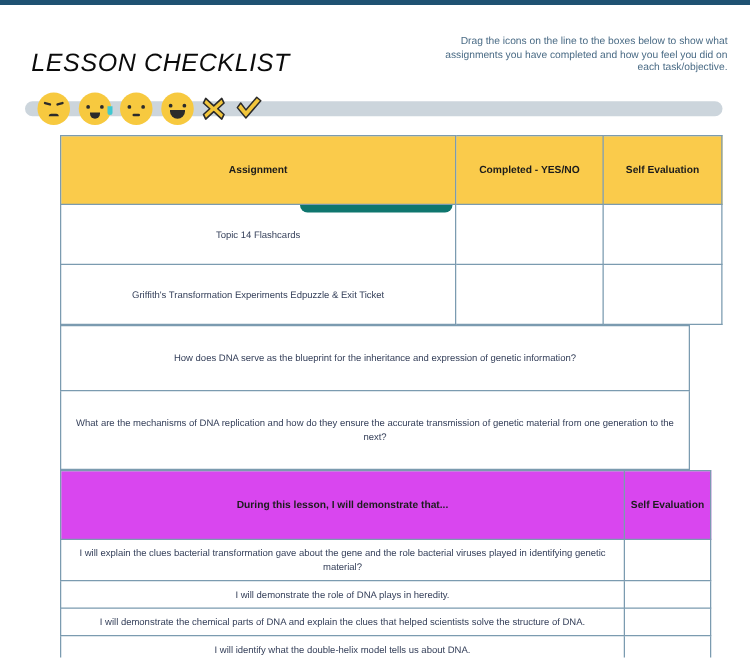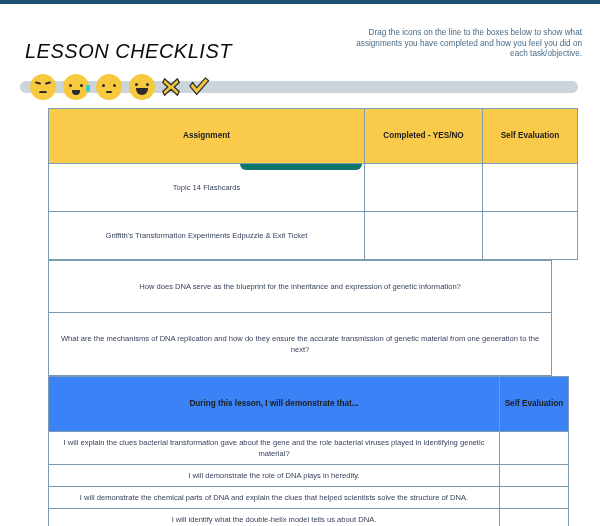--- a/index.html
+++ b/index.html
@@ -73,21 +73,21 @@
   .cell{
     color:#343f59;font-size:7.6px;line-height:11px;
     text-align:center;padding:5px 6px;
   }
   .hdr{
     font-weight:bold;font-size:8.2px;color:#1c1c1c;
     text-align:center;padding:22px 4px;line-height:10px;
   }
   .yellow{background:#facb4b;}
   .teal{background:#68c6bd;}
-  .orange{background:#3b82f6;}
+  .orange{background:#d946ef;}
   .blank{background:#ffffff;}
 
   .c-assign{width:307px;}
   .c-comp{width:109px;}
   .c-self{width:86px;}
 
   .c-stmt{width:442px;}
   .c-self2{width:60px;}
 
   .r-assign td{height:37px;}

